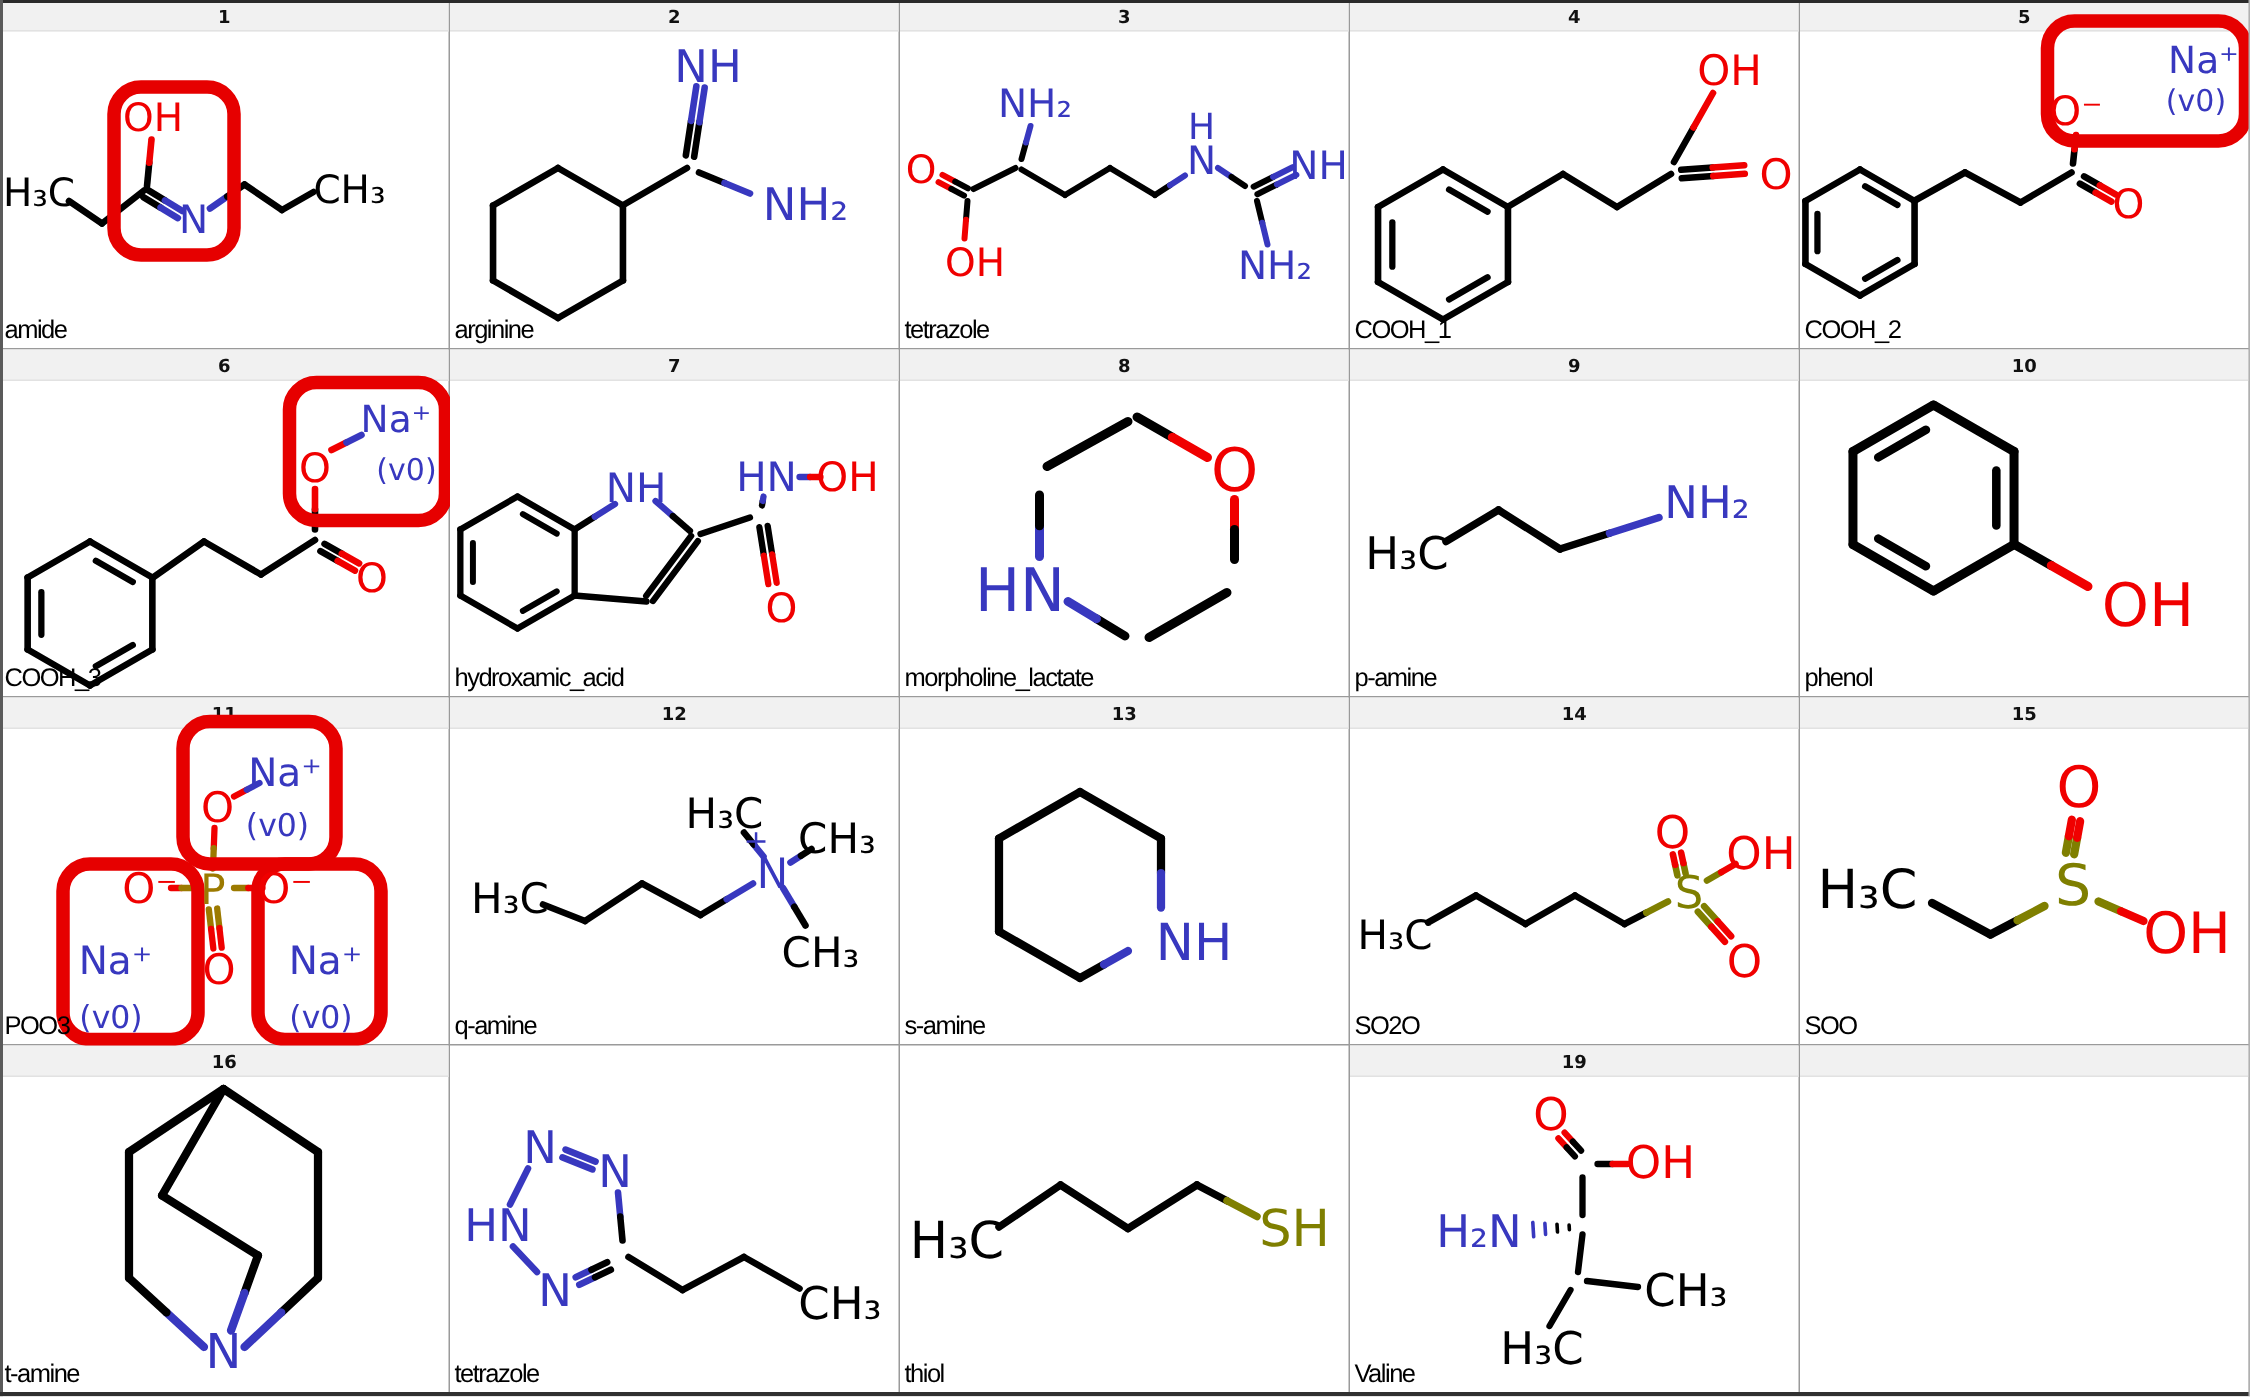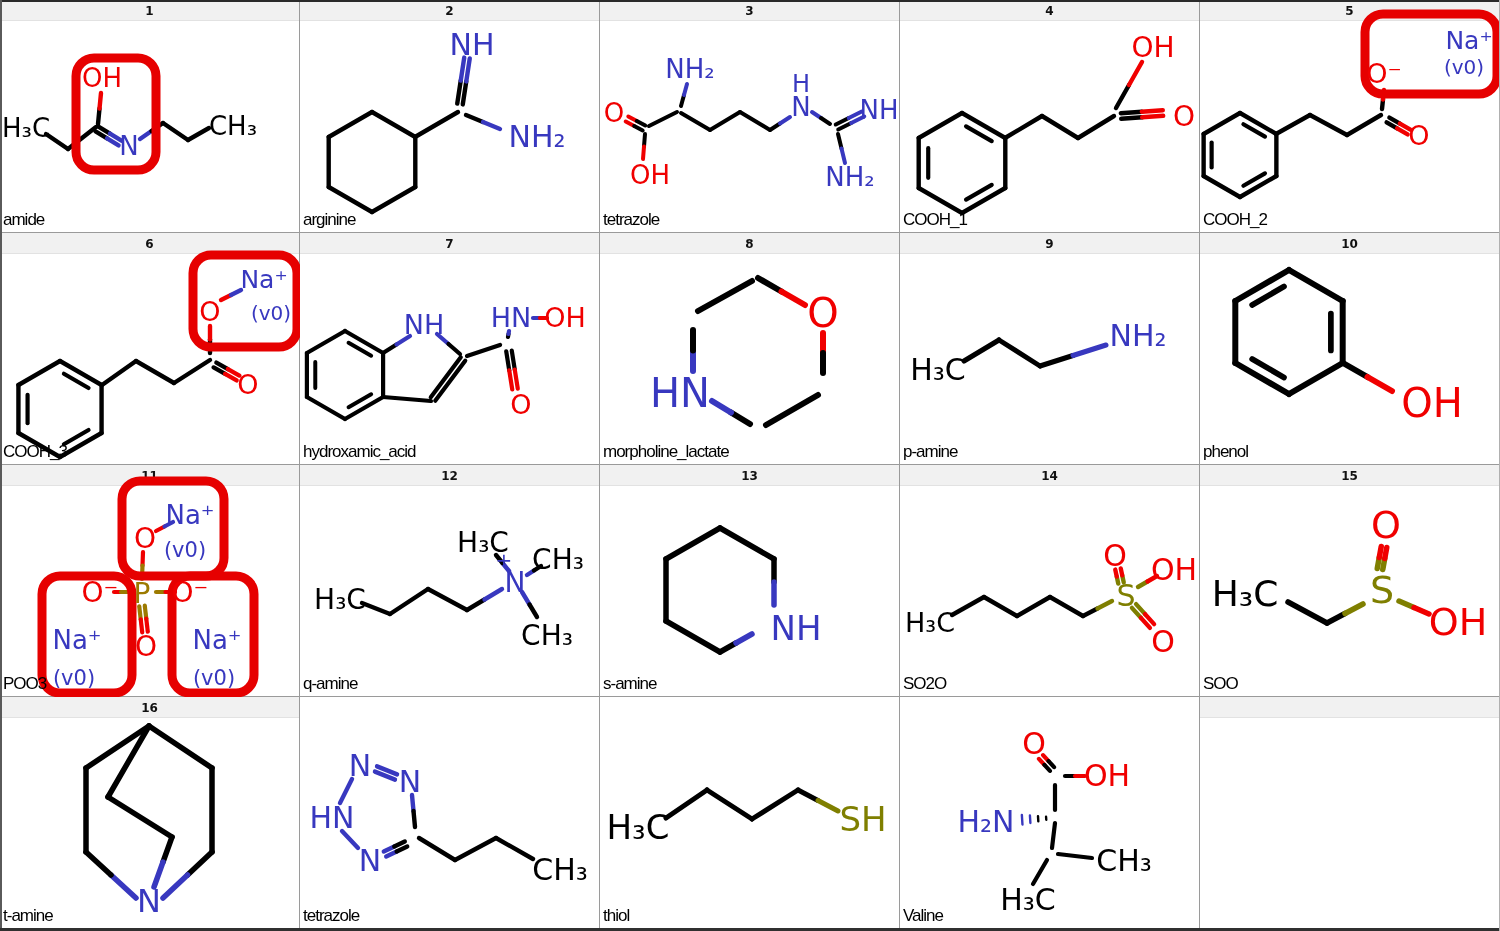--- a/index.html
+++ b/index.html
@@ -441,20 +441,21 @@
           <line x1="107" y1="93" x2="152" y2="122" stroke="#000000" stroke-width="5" stroke-linecap="round"></line>
           <line x1="152" y1="122" x2="198" y2="93" stroke="#000000" stroke-width="5" stroke-linecap="round"></line>
           <line x1="198" y1="93" x2="218" y2="103.5" stroke="#000000" stroke-width="5" stroke-linecap="round"></line>
           <line x1="218" y1="103.5" x2="238" y2="114" stroke="#7f7f00" stroke-width="5" stroke-linecap="round"></line>
           <text x="38" y="141.9" fill="#000000" font-size="34" text-anchor="middle" font-family="&quot;DejaVu Sans&quot;,&quot;Liberation Sans&quot;,sans-serif">H₃C</text>
           <text x="263" y="133.9" fill="#7f7f00" font-size="34" text-anchor="middle" font-family="&quot;DejaVu Sans&quot;,&quot;Liberation Sans&quot;,sans-serif">SH</text>
         </svg>
         <div class="mol-label">thiol</div>
       </div>
       <div class="cell rowdiv">
+        <div class="cell-header"><span class="cell-number">19</span></div>
         <svg class="mol-svg" viewBox="0 0 300 232">
           <line x1="143.0640315925621" y1="58.10797104015143" x2="148.5640315925621" y2="64.10797104015143" stroke="#f00000" stroke-width="4.2" stroke-linecap="round"></line>
           <line x1="148.5640315925621" y1="64.10797104015143" x2="154.0640315925621" y2="70.10797104015143" stroke="#000000" stroke-width="4.2" stroke-linecap="round"></line>
           <line x1="138.9359684074379" y1="61.89202895984857" x2="144.4359684074379" y2="67.89202895984857" stroke="#f00000" stroke-width="4.2" stroke-linecap="round"></line>
           <line x1="144.4359684074379" y1="67.89202895984857" x2="149.9359684074379" y2="73.89202895984857" stroke="#000000" stroke-width="4.2" stroke-linecap="round"></line>
           <line x1="165" y1="79" x2="175" y2="79" stroke="#000000" stroke-width="4.2" stroke-linecap="round"></line>
           <line x1="175" y1="79" x2="185" y2="79" stroke="#f00000" stroke-width="4.2" stroke-linecap="round"></line>
           <line x1="155" y1="88" x2="155" y2="113" stroke="#000000" stroke-width="4.2" stroke-linecap="round"></line>
           <line x1="146.06643257076723" y1="119.74292113227567" x2="146.25356742923276" y2="122.73707886772432" stroke="#000000" stroke-width="2.4" stroke-linecap="round"></line>
           <line x1="137.9978164559965" y1="119.14506329594448" x2="138.32218354400348" y2="124.33493670405551" stroke="#000000" stroke-width="2.4" stroke-linecap="round"></line>

